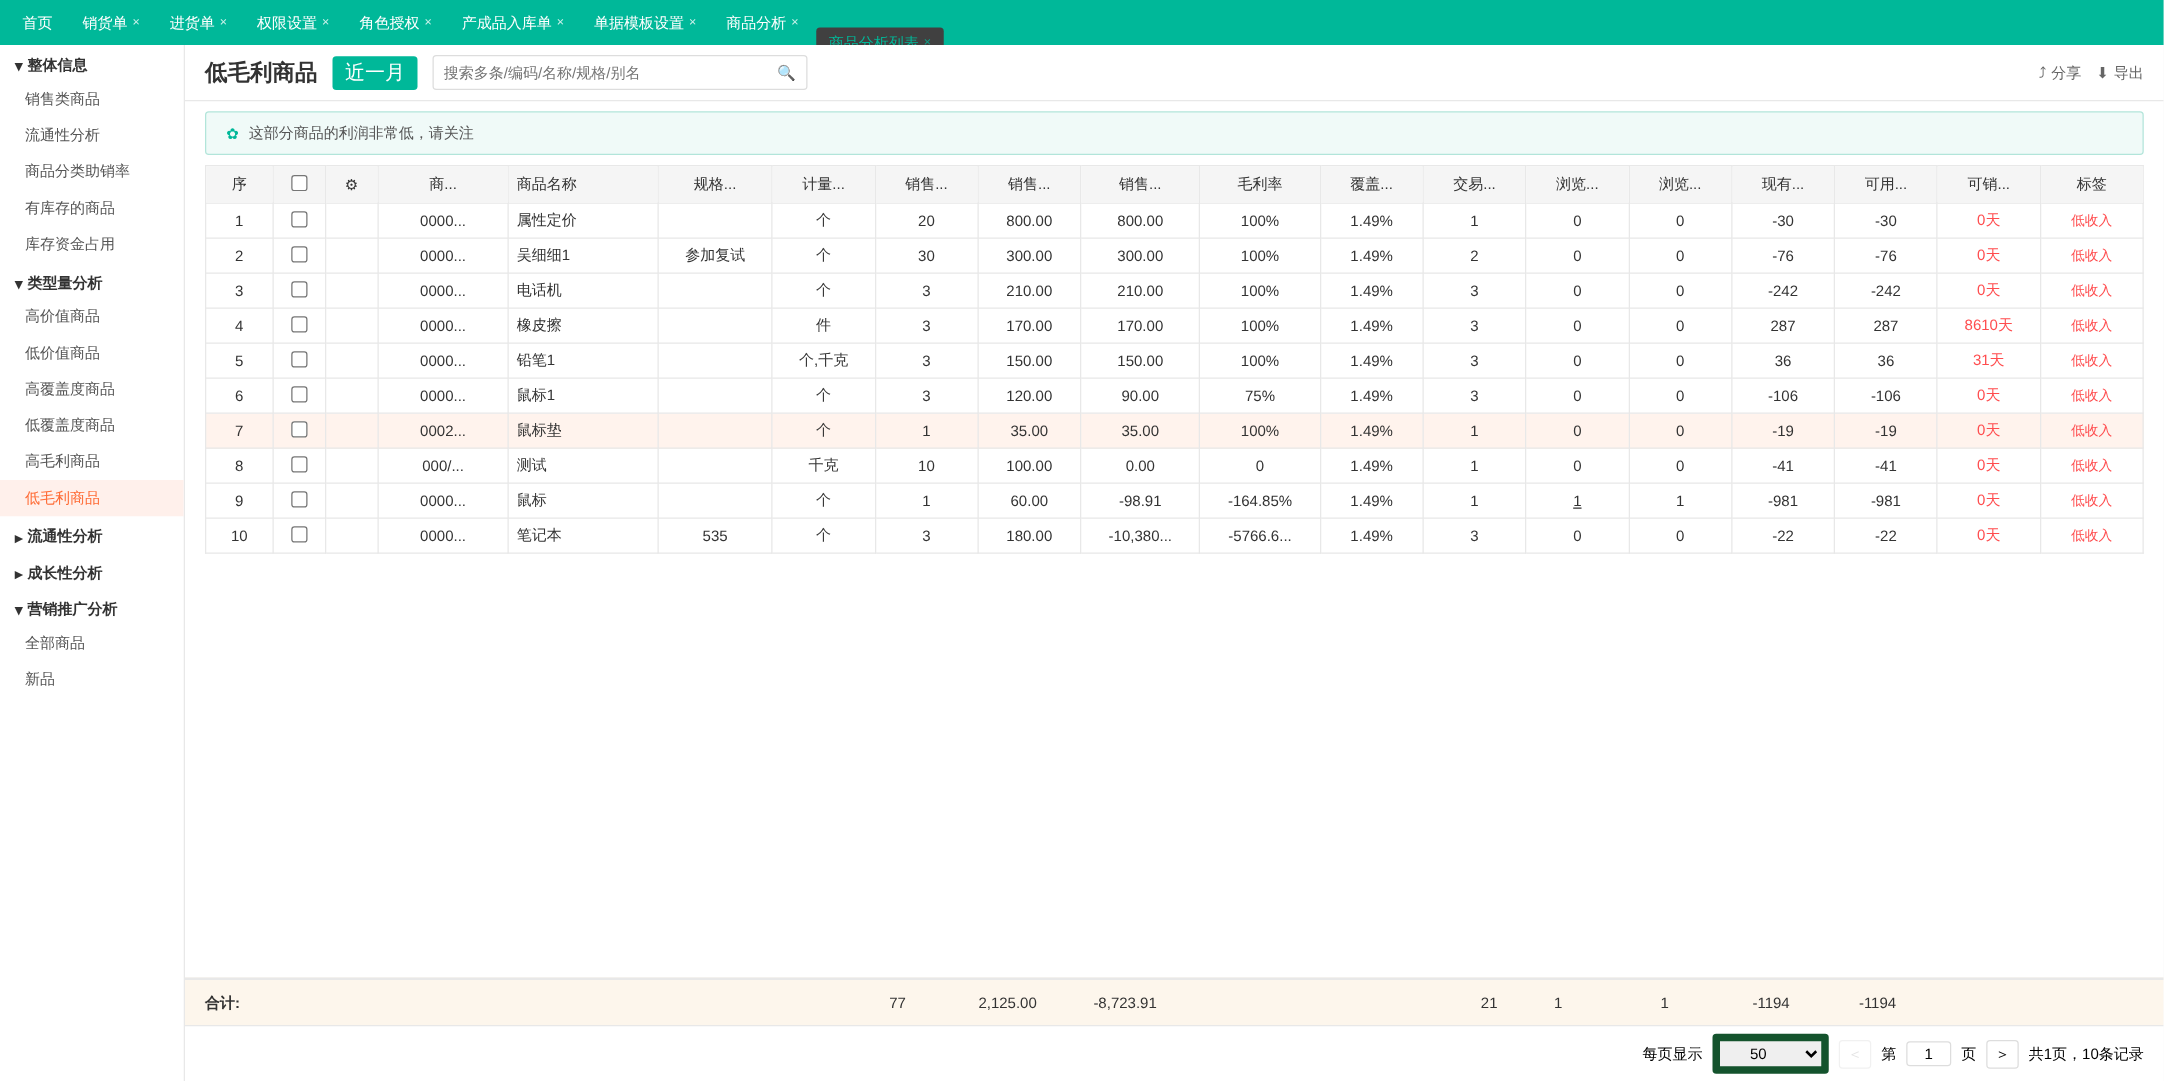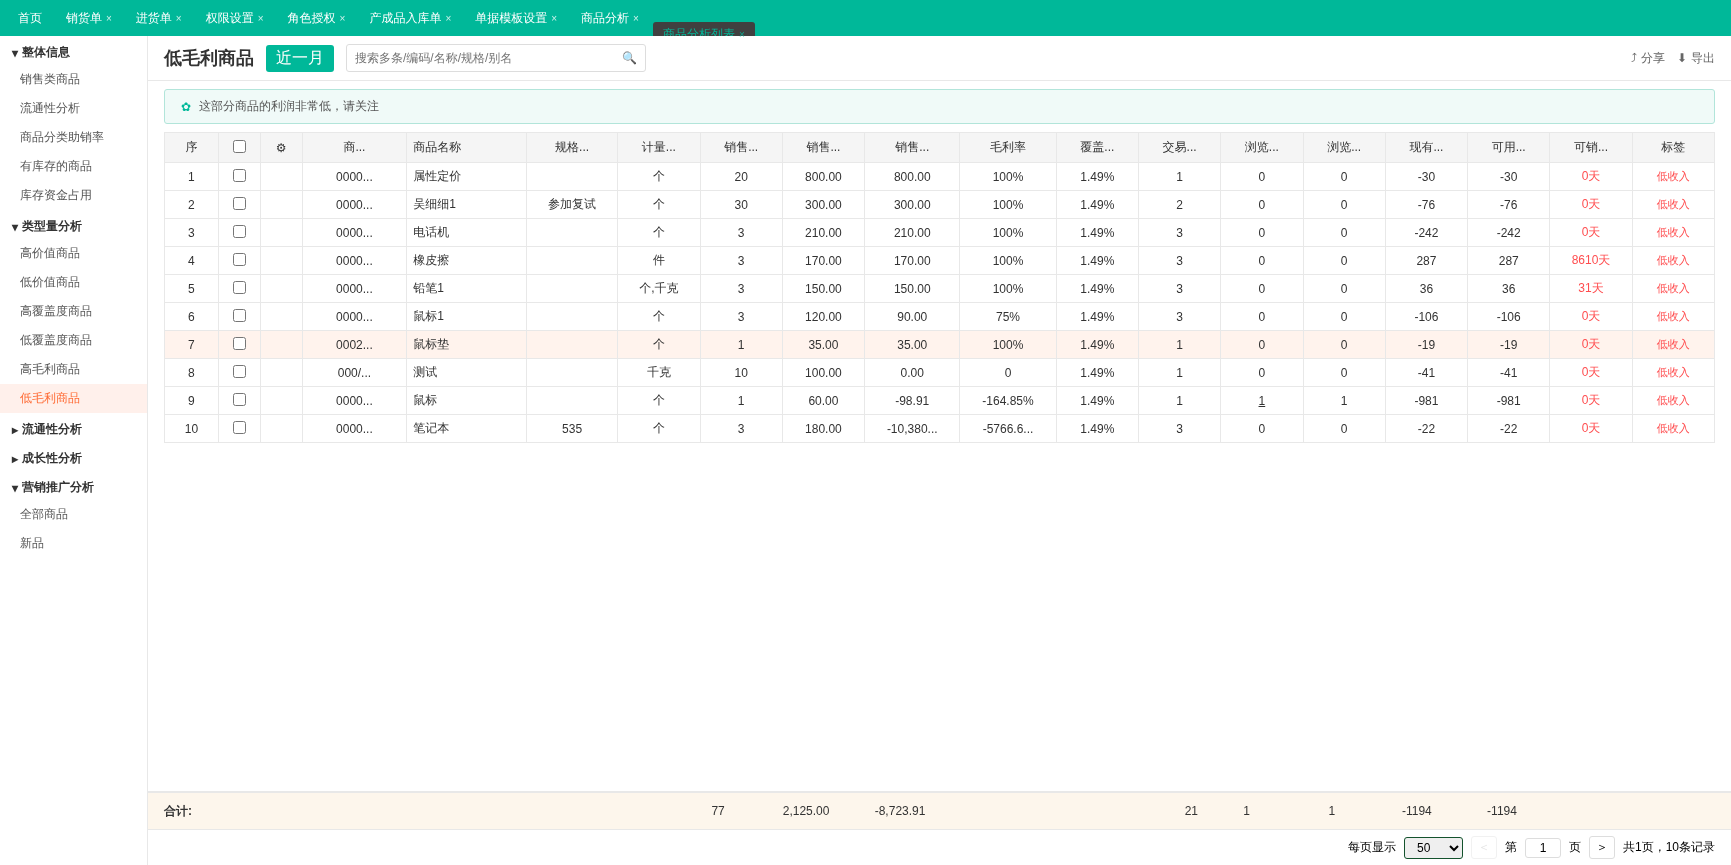--- a/index.html
+++ b/index.html
@@ -185,23 +185,23 @@
     .pagination-bar {
       display: flex;
       align-items: center;
       justify-content: flex-end;
       padding: 6px 16px;
       border-top: 1px solid #e8e8e8;
       gap: 8px;
       background: #fff;
     }
     .page-size-select {
-      border: 1px solid #14532d;
+      border: 6px solid #14532d;
       border-radius: 3px;
-      padding: 2px 8px;
+      padding: 2px 20px;
     }
     .pagination-btn {
       border: 1px solid #ddd;
       background: #fff;
       padding: 2px 6px;
       cursor: pointer;
       border-radius: 3px;
     }
     .pagination-btn:disabled { opacity: 0.4; cursor: default; }
     .page-input {

